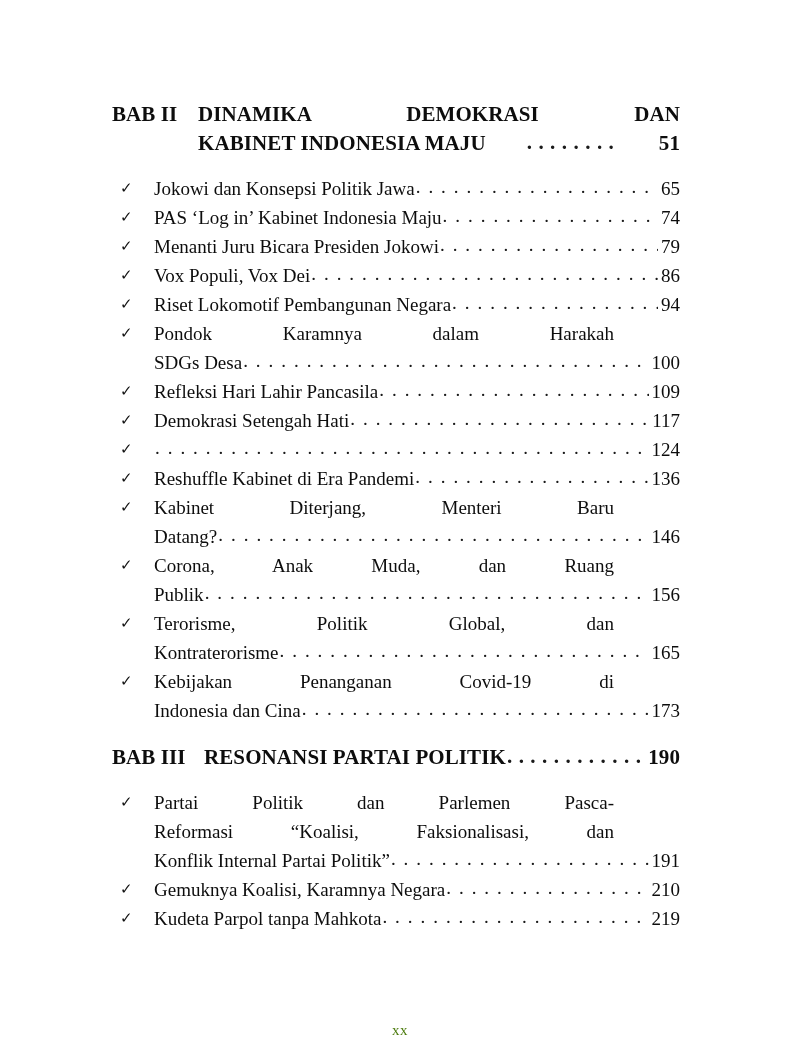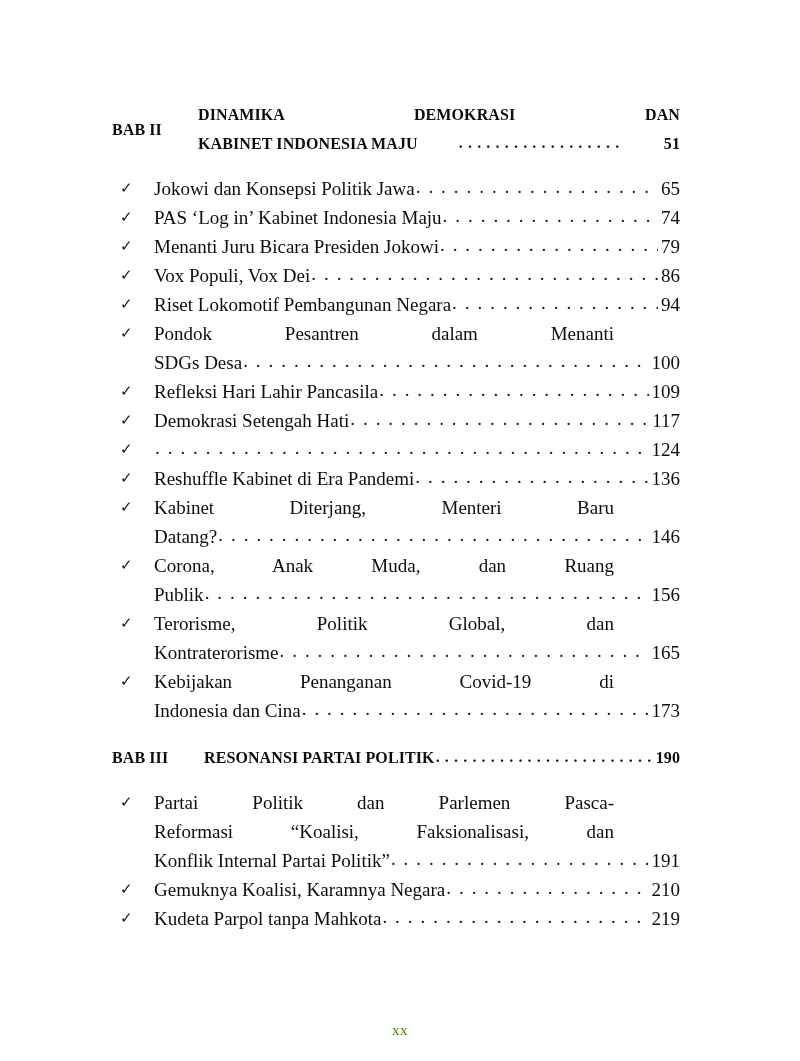--- a/index.html
+++ b/index.html
@@ -28,23 +28,23 @@
   .toc {
     position: absolute;
     left: 112px;
     top: 100px;
     width: 568px;   
   }
 
   
   .chapter {
     display: flex;
-    align-items: center;
+    align-items: flex-start;
     font-weight: bold;
-    font-size: 16px;
+    font-size: 21px;
     line-height: 29px;
     letter-spacing: .1px;
   }
   .chapter .bab {
     flex: 0 0 auto;
     white-space: nowrap;
     padding-right: 8px;
   }
   .chapter.bab2 .bab { min-width: 78px; }
   .chapter.bab3 .bab { min-width: 84px; }
@@ -221,21 +221,21 @@
             <div class="last-line">
               <span class="txt">Riset Lokomotif Pembangunan Negara</span>
               <span class="leader">. . . . . . . . . . . . . . . . . . . . . . . . . . . . . . . . . . . . . . . . . . . . . . . . . . . . . . . . . . . . . . . . . . . . . . . . . . . . . . . . . . . . . . . . . . . . . . . . . . . . . . . . . . . . . . . . . . . . . . . . . . . . . . . . . . . . . . . . . . .</span>
               <span class="pnum">94</span>
             </div>
           </div>
         </div>
         <div class="entry">
           <span class="check">✓</span>
           <div class="entry-body">
-            <div class="wrap-line">Pondok Pesantren dalam Menanti</div>
+            <div class="wrap-line">Pondok Karamnya dalam Harakah</div>
             <div class="last-line">
               <span class="txt">SDGs Desa</span>
               <span class="leader">. . . . . . . . . . . . . . . . . . . . . . . . . . . . . . . . . . . . . . . . . . . . . . . . . . . . . . . . . . . . . . . . . . . . . . . . . . . . . . . . . . . . . . . . . . . . . . . . . . . . . . . . . . . . . . . . . . . . . . . . . . . . . . . . . . . . . . . . . . .</span>
               <span class="pnum">100</span>
             </div>
           </div>
         </div>
         <div class="entry">
           <span class="check">✓</span>
           <div class="entry-body">

